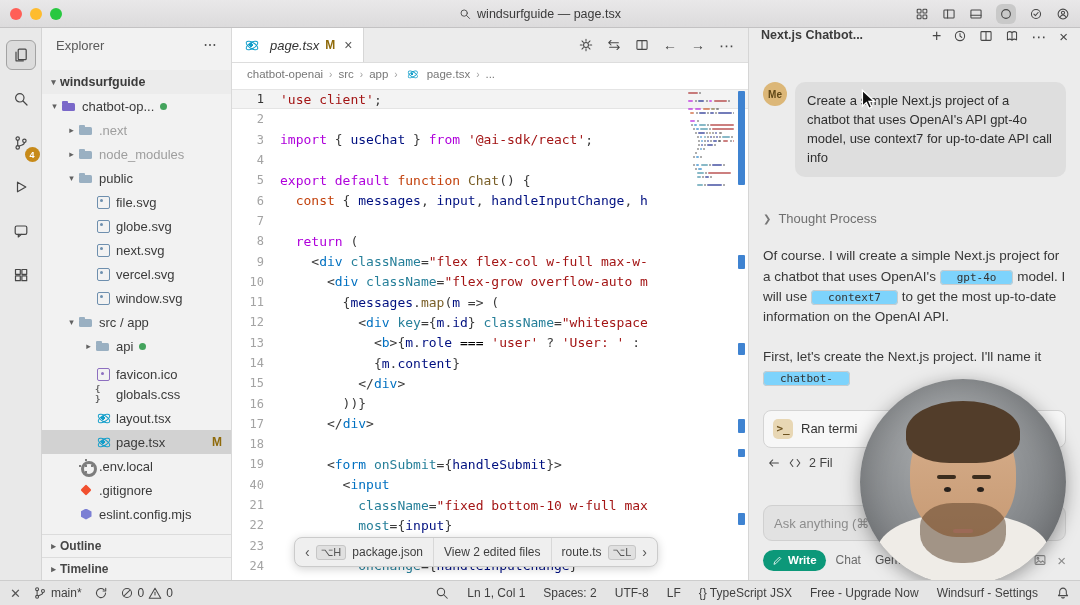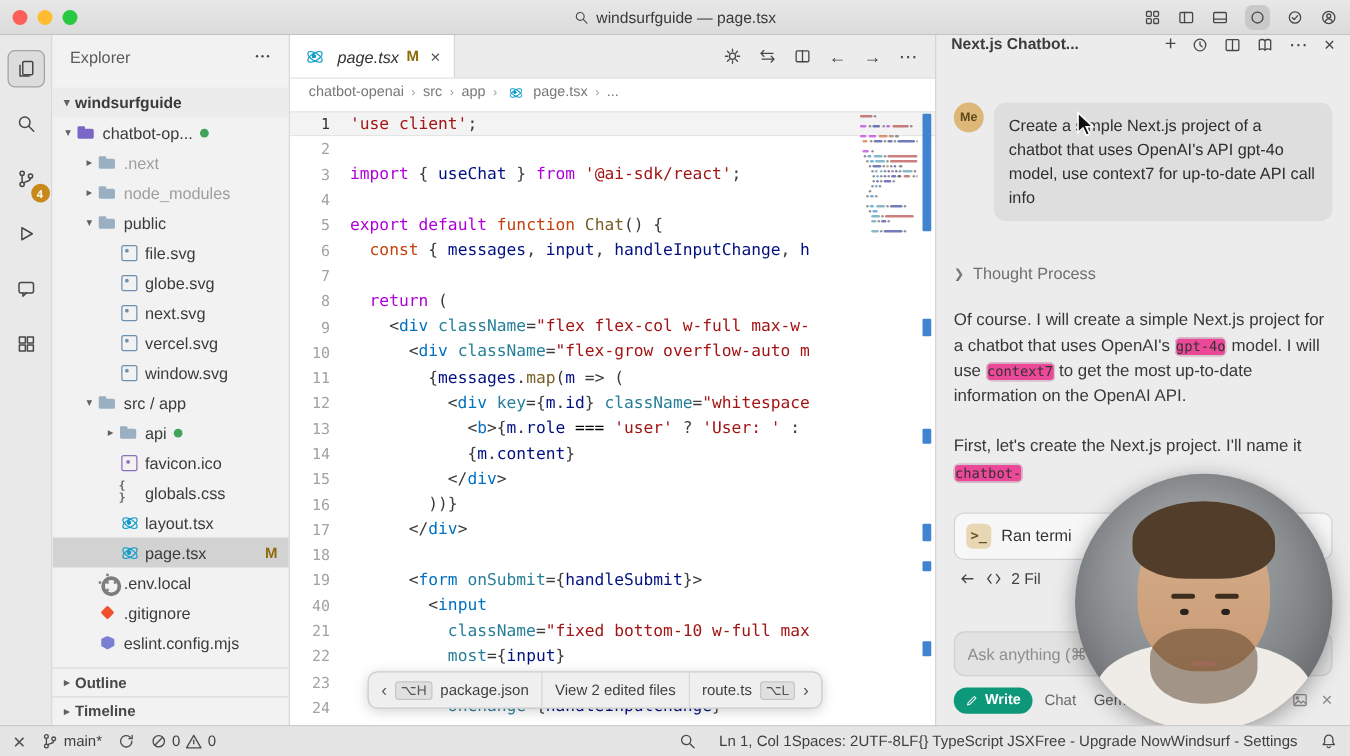--- a/index.html
+++ b/index.html
@@ -106,42 +106,42 @@
   .cp-actions{margin-left:auto;display:flex;gap:12px;align-items:center}
   .plus-glyph{font-size:16px;color:#474747;line-height:1}
   .close-glyph{font-size:15px;color:#474747;line-height:1}
   .cp-body{flex:1;display:flex;flex-direction:column;padding:0 14px 8px;overflow:hidden}
   .msg-row{display:flex;gap:8px;margin-top:18px;flex:none}
   .avatar{width:24px;height:24px;border-radius:50%;background:#dcb778;color:#5f4716;font-size:10px;font-weight:700;display:flex;align-items:center;justify-content:center;flex:none}
   .msg-box{background:#dedede;border-radius:10px;padding:10px 12px;font-size:13px;line-height:1.45;color:#2e2e2e}
   .tp-row{margin-top:34px;display:flex;align-items:center;gap:7px;color:#6f6f6f;font-size:13px;flex:none}
   .tp-chev{font-size:10px;color:#777}
   .para{margin-top:20px;font-size:13.5px;line-height:1.5;color:#383838;flex:none}
-  .chip{font-family:"DejaVu Sans Mono",monospace;font-size:11px;background:#ec4899;border:1px solid #cccccc;border-radius:4px;padding:0 0;color:#333;white-space:nowrap}
+  .chip{font-family:"DejaVu Sans Mono",monospace;font-size:11px;background:#7dd3fc;border:1px solid #cccccc;border-radius:4px;padding:0 16px;color:#333;white-space:nowrap}
   .tool-box{margin-top:22px;background:#f7f7f7;border:1px solid #d4d4d4;border-radius:8px;height:38px;display:flex;align-items:center;gap:8px;padding:0 9px;font-size:13px;color:#333;flex:none}
   .tool-ic{width:20px;height:20px;border-radius:5px;background:#e8d7b4;display:flex;align-items:center;justify-content:center;font-family:"DejaVu Sans Mono",monospace;font-size:11px;font-weight:700;color:#6e5320;flex:none}
   .files-row{margin-top:8px;display:flex;align-items:center;gap:7px;font-size:12.5px;color:#444;padding-left:4px;flex:none}
   .cp-spacer{flex:1}
   .cp-input{height:36px;background:#e2e2e2;border:1px solid #d0d0d0;border-radius:9px;display:flex;align-items:center;padding:0 10px;gap:8px;flex:none}
   .cp-input input{flex:1;border:none;background:transparent;outline:none;font-size:13px;color:#333;font-family:"Liberation Sans",sans-serif}
   .cp-input input::placeholder{color:#8d8d8d}
   .cp-toolbar{margin-top:7px;display:flex;align-items:center;gap:10px;height:24px;flex:none}
   .write-pill{background:#0c9879;color:#fff;border-radius:11px;height:21px;display:flex;align-items:center;gap:5px;padding:0 9px;font-size:11.5px;font-weight:600}
   .write-pill .ic{stroke:#fff;width:11px;height:11px}
   .mode-chat{color:#6b6b6b;font-size:12px}
   .model{color:#555;font-size:12px;margin-left:4px;white-space:nowrap}
   .tb-icons{margin-left:auto;display:flex;gap:10px;align-items:center}
   .tb-icons .ic{stroke:#8a8a8a}
 
   
   .statusbar{height:25px;background:#e5e5e5;border-top:1px solid #cdcdcd;display:flex;align-items:center;font-size:12px;color:#3f3f3f;padding:0 10px;position:relative;z-index:60}
   .sb-left{display:flex;gap:12px;align-items:center}
   .sb-item{display:flex;align-items:center;gap:4px;white-space:nowrap}
   .sb-right{margin-left:auto;display:flex;gap:18px;align-items:center}
-  #status-right-items{display:flex;align-items:flex-end}
+  #status-right-items{display:flex;gap:18px;align-items:flex-end}
   .statusbar .ic{width:14px;height:14px;stroke:#4a4a4a}
 
   
   .webcam{position:absolute;left:860px;top:379px;width:206px;height:206px;border-radius:50%;overflow:hidden;z-index:40;background:radial-gradient(circle at 42% 30%,#a9acae,#84878a 62%,#6d7073 100%);box-shadow:0 4px 18px rgba(0,0,0,.35),inset 0 0 42px rgba(0,0,0,.22)}
   .wc-shirt{position:absolute;bottom:-8px;left:50%;transform:translateX(-50%);width:172px;height:80px;background:#efece7;border-radius:48% 48% 0 0}
   .wc-neck{position:absolute;bottom:64px;left:50%;transform:translateX(-50%);width:42px;height:36px;background:linear-gradient(#c59873,#b88a66)}
   .wc-head{position:absolute;top:30px;left:50%;transform:translateX(-50%);width:106px;height:128px;background:linear-gradient(#d8b08d,#c79a74);border-radius:50% 50% 44% 44%}
   .wc-hair{position:absolute;top:22px;left:50%;transform:translateX(-50%);width:114px;height:62px;background:#523d2a;border-radius:55% 55% 42% 42%}
   .wc-brow{position:absolute;width:19px;height:4px;background:#3c2d1e;border-radius:2px;top:96px}
   .wc-brow.l{left:77px}.wc-brow.r{left:112px}
@@ -402,21 +402,21 @@
             <span class="chev">▾</span>
             <span class="fi fi-folder"></span>
             <span class="flabel">src / app</span>
           </div>
           <div class="tree-row" style="padding-left: 40px;">
             <span class="chev">▸</span>
             <span class="fi fi-folder"></span>
             <span class="flabel">api</span>
             <span class="gitdot"></span>
           </div>
-          <div class="tree-row" style="padding-left: 53px;">
+          <div class="tree-row" style="padding-left: 53px; align-items: flex-end;">
             <span class="fi fi-favicon"></span>
             <span class="flabel">favicon.ico</span>
           </div>
           <div class="tree-row" style="padding-left: 53px;">
             <span class="fi fi-braces"></span>
             <span class="flabel">globals.css</span>
           </div>
           <div class="tree-row" style="padding-left: 53px;">
             <span class="fi fi-react"></span>
             <span class="flabel">layout.tsx</span>

